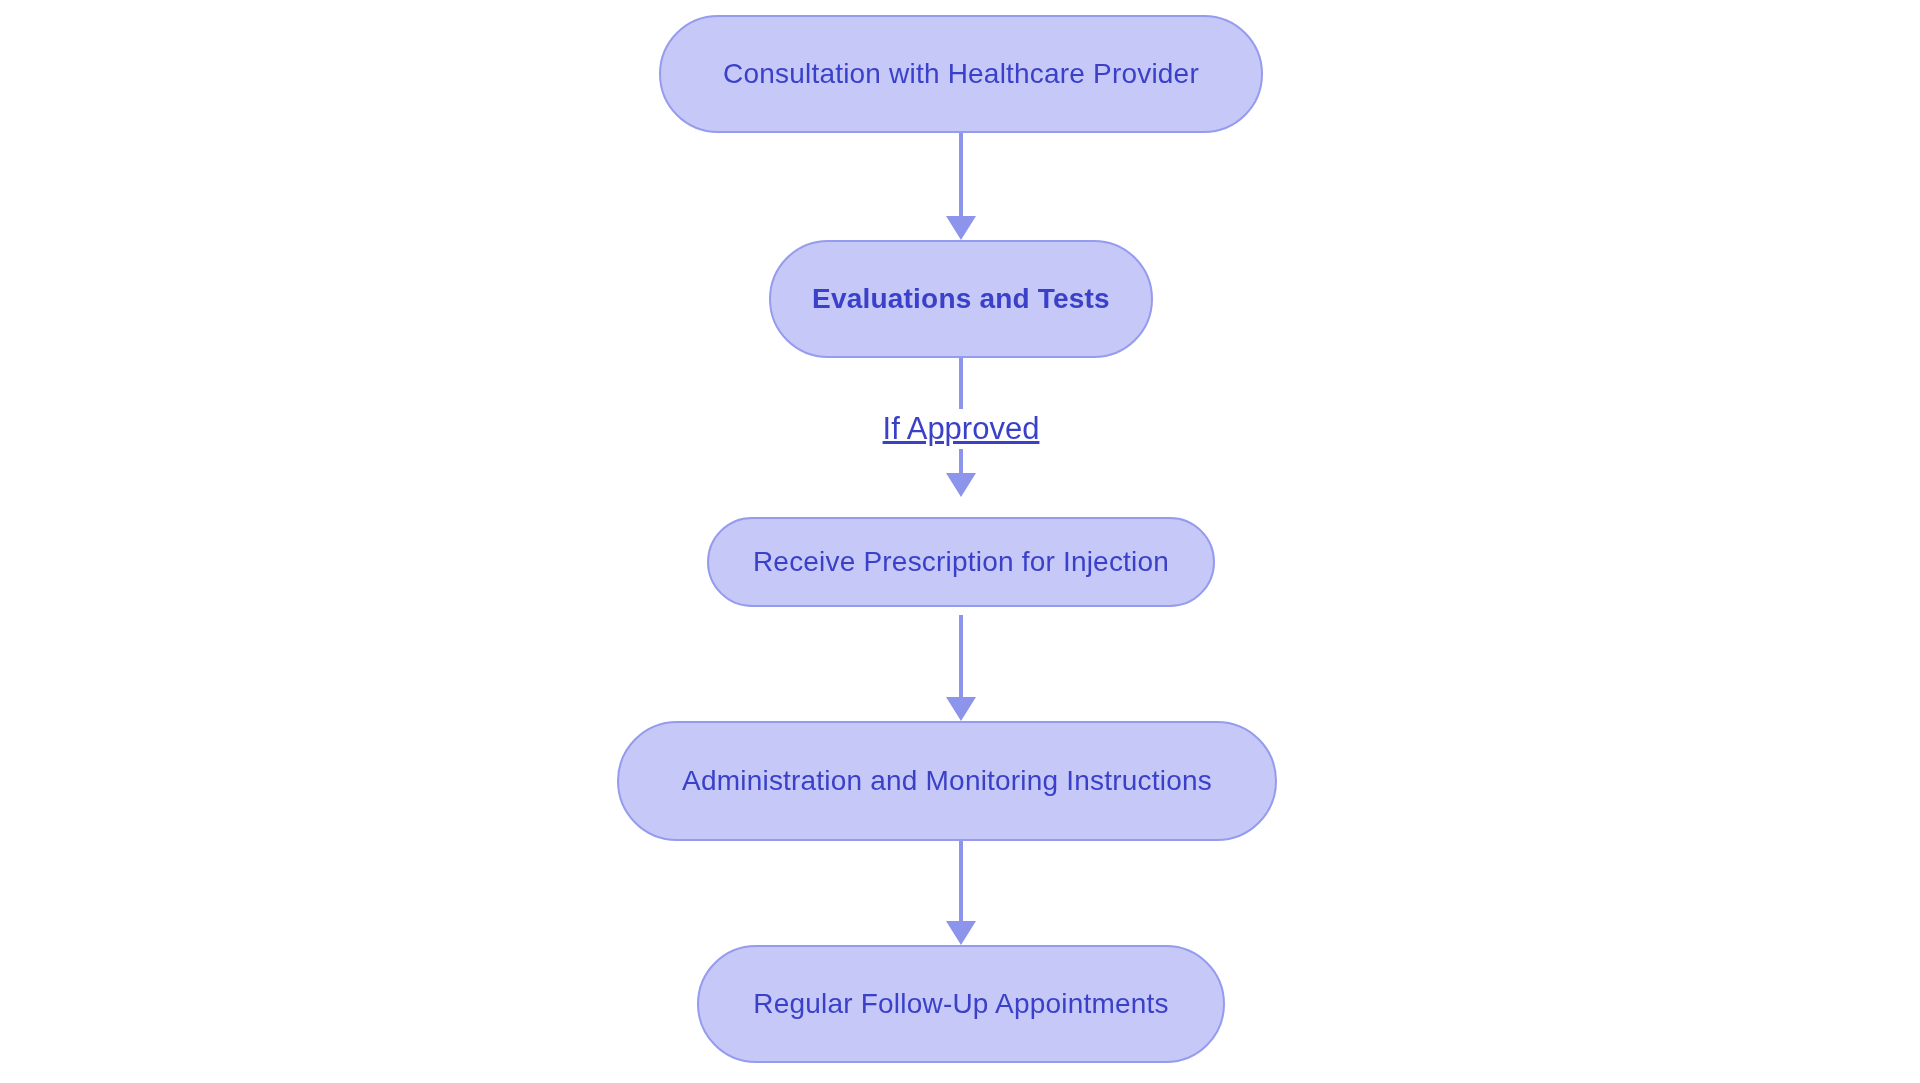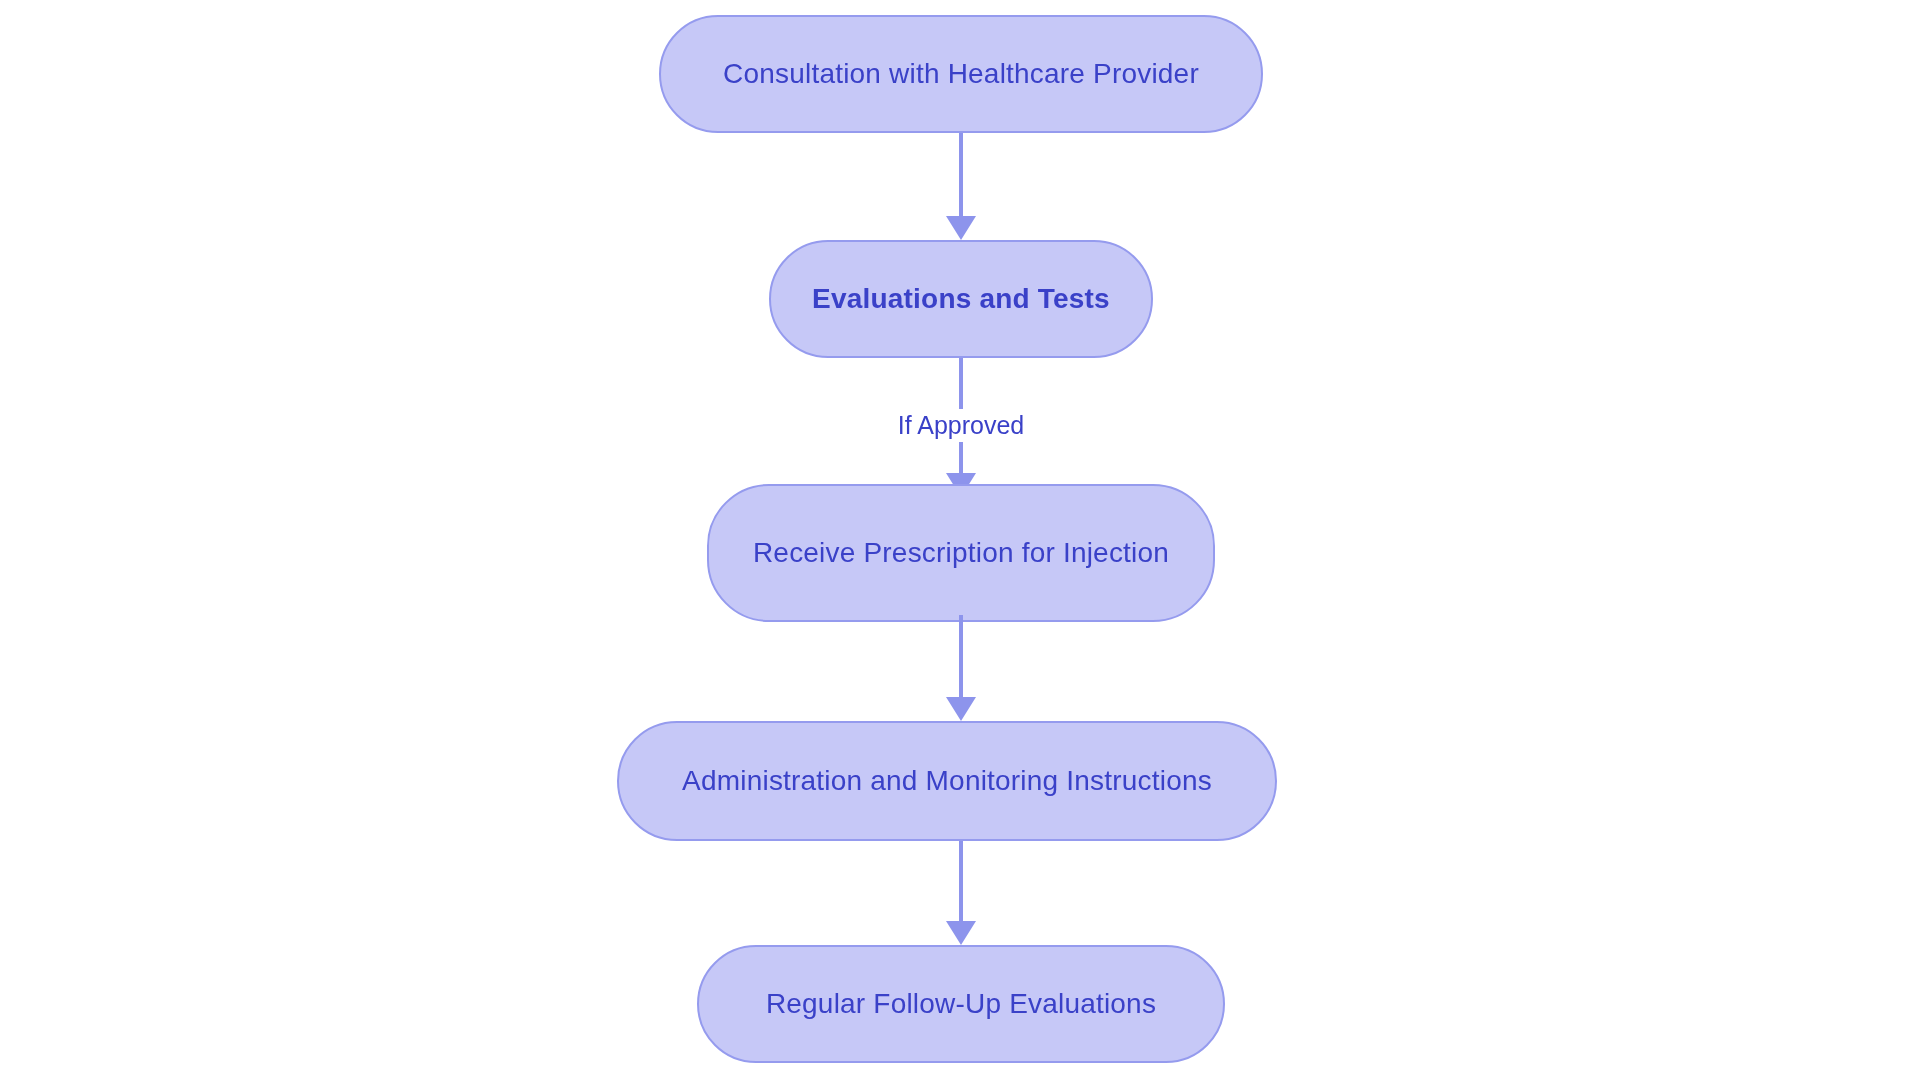--- a/index.html
+++ b/index.html
@@ -42,45 +42,46 @@
     border-left: 15px solid transparent;
     border-right: 15px solid transparent;
     border-top: 24px solid var(--arrow-color, #8d94ec);
   }
   .edge-label {
     position: absolute;
     transform: translateX(-50%);
     background: var(--bg, #ffffff);
     padding: 2px 10px;
     color: var(--text-color, #3a41c8);
-    font-size: 25px;
+    font-size: 31px;
     white-space: nowrap;
+    text-decoration: underline;
   }
 </style>
 </head>
 <body>
 
 <div class="canvas">
 
   <div class="node" style="left:659px; top:15px; width:604px; height:118px;">Consultation with Healthcare Provider</div>
 
   <div class="arrow-line" style="left:959px; top:133px; height:83px;"></div>
   <div class="arrow-head" style="left:946px; top:216px;"></div>
 
   <div class="node" style="left:769px; top:240px; width:384px; height:118px;font-weight:bold;">Evaluations and Tests</div>
 
   <div class="arrow-line" style="left:959px; top:358px; height:115px;"></div>
   <div class="arrow-head" style="left:946px; top:473px;"></div>
   <div class="edge-label" style="left:961px; top:409px;">If Approved</div>
 
-  <div class="node" style="left:707px; top:484px; width:508px; height:138px;">Receive Prescription for Injection</div>
+  <div class="node" style="left:707px; top:517px; width:508px; height:90px;">Receive Prescription for Injection</div>
 
   <div class="arrow-line" style="left:959px; top:615px; height:82px;"></div>
   <div class="arrow-head" style="left:946px; top:697px;"></div>
 
   <div class="node" style="left:617px; top:721px; width:660px; height:120px;">Administration and Monitoring Instructions</div>
 
   <div class="arrow-line" style="left:959px; top:841px; height:80px;"></div>
   <div class="arrow-head" style="left:946px; top:921px;"></div>
 
-  <div class="node" style="left:697px; top:945px; width:528px; height:118px;">Regular Follow-Up Evaluations</div>
+  <div class="node" style="left:697px; top:945px; width:528px; height:118px;">Regular Follow-Up Appointments</div>
 
 </div>
 
 </body></html>

